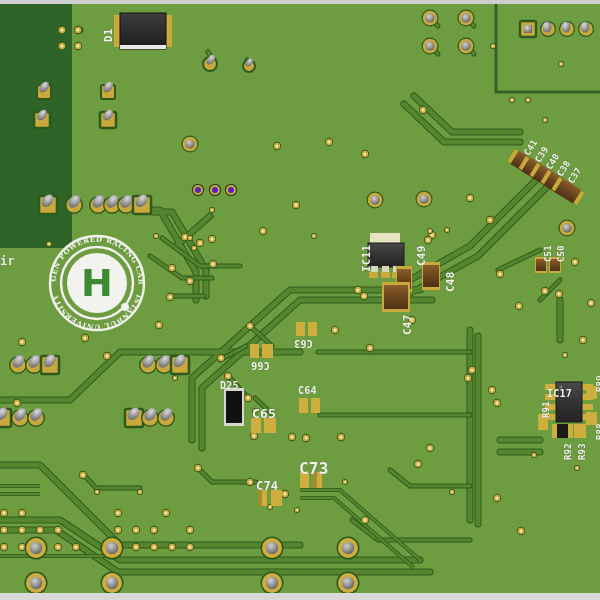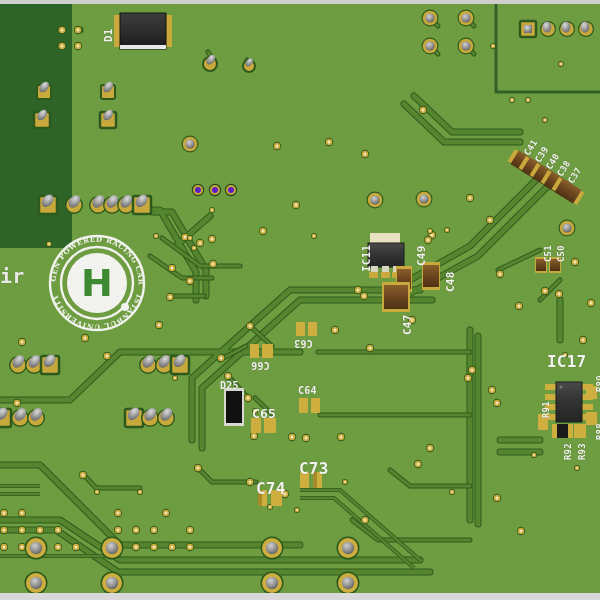--- a/index.html
+++ b/index.html
@@ -664,25 +664,25 @@
     <div class="silk rot90" style="left:543px;top:262px;font-size:9px;">C51</div>
     <div class="silk rot90" style="left:556px;top:262px;font-size:9px;">C50</div>
 
     <div class="silk rot180" style="left:294px;top:338px;font-size:10px;">C63</div>
     <div class="silk rot180" style="left:251px;top:360px;font-size:10px;">C66</div>
 
     <div class="silk" style="left:220px;top:380px;font-size:10px;">D25</div>
     <div class="silk" style="left:252px;top:406px;font-size:13px;">C65</div>
     <div class="silk" style="left:298px;top:385px;font-size:10px;">C64</div>
     <div class="silk" style="left:299px;top:459px;font-size:16px;">C73</div>
-    <div class="silk" style="left:256px;top:479px;font-size:16px;">C74</div>
-
-    <div class="silk" style="left:547px;top:352px;font-size:16px;">IC17</div>
+    <div class="silk" style="left:256px;top:479px;font-size:12px;">C74</div>
+
+    <div class="silk" style="left:547px;top:388px;font-size:10px;">IC17</div>
     <div class="silk rot90" style="left:541px;top:418px;font-size:9px;">R91</div>
     <div class="silk rot90" style="left:563px;top:460px;font-size:9px;">R92</div>
     <div class="silk rot90" style="left:577px;top:460px;font-size:9px;">R93</div>
     <div class="silk rot90" style="left:595px;top:392px;font-size:9px;">R89</div>
     <div class="silk rot90" style="left:595px;top:440px;font-size:9px;">R88</div>
 
-    <div class="silk" style="left:0px;top:264px;font-size:20px;color:#e9eae4;">ir</div>
+    <div class="silk" style="left:0px;top:254px;font-size:12px;color:#e9eae4;">ir</div>
   </div>
 
 </div>
 
 </body></html>

